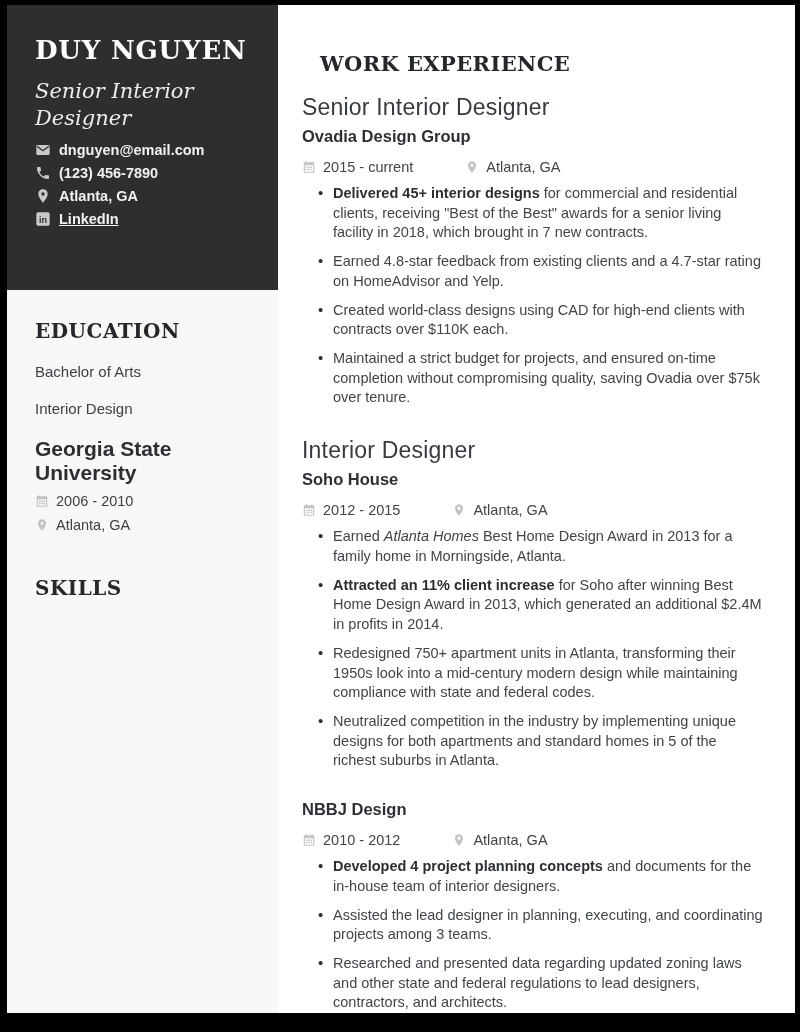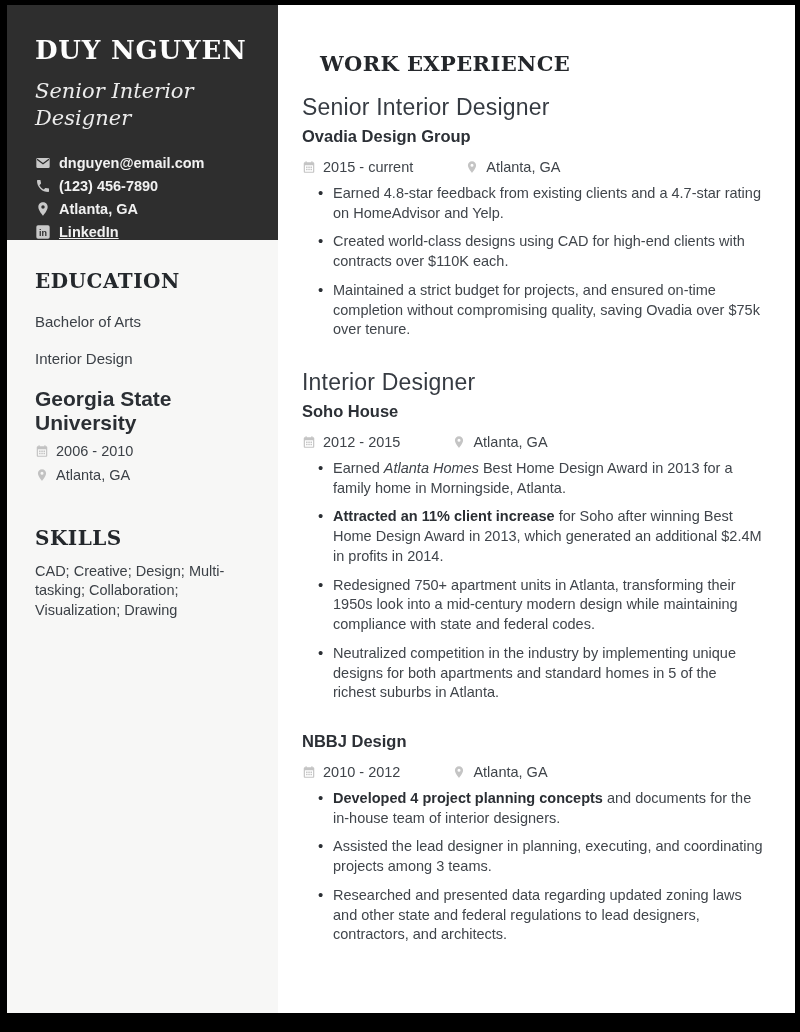--- a/index.html
+++ b/index.html
@@ -7,32 +7,32 @@
     width:800px;height:1032px;background:#000;position:relative;
     font-family:"Liberation Sans",sans-serif;-webkit-font-smoothing:antialiased;
   }
   .page{
     position:absolute;left:7px;top:5px;right:5px;bottom:19px;
     background:#fff;display:flex;overflow:hidden;
   }
   
   .sidebar{flex:0 0 271px;width:271px;background:#f7f7f6;display:flex;flex-direction:column;}
   .side-header{
-    background:#2e2e2e;height:235px;box-sizing:border-box;
+    background:#2e2e2e;height:285px;box-sizing:border-box;
     padding:30px 24px 0 28px;color:#fff;
   }
   .name{
     font-family:"DejaVu Serif","Liberation Serif",serif;
     font-size:26px;font-weight:700;letter-spacing:.8px;margin:0;color:#fdfdfd;
   }
   .side-title{
     font-family:"DejaVu Serif","Liberation Serif",serif;font-style:italic;
     font-size:21px;color:#ececec;margin-top:13px;line-height:1.28;max-width:175px;
   }
-  .contact{margin-top:23px;}
+  .contact{margin-top:10px;}
   .c-row{display:flex;align-items:center;margin-bottom:7px;font-size:14.5px;font-weight:700;color:#f1f1f1;}
   .c-row .icon{color:#c9c9c9;}
   .c-row a{color:inherit;text-decoration:underline;}
   .icon{display:inline-flex;width:16px;height:16px;margin-right:8px;flex:0 0 16px;}
   .icon svg{width:100%;height:100%;}
   .icon-sm{width:14px;height:14px;flex:0 0 14px;margin-right:7px;}
   
   .side-body{padding:29px 24px 0 28px;color:#3a3f45;}
   .sec-heading{
     font-family:"DejaVu Serif","Liberation Serif",serif;
@@ -138,21 +138,20 @@
               <svg viewBox="0 0 24 24">
                 <path fill="currentColor" fill-rule="evenodd" d="M12 2C8.13 2 5 5.13 5 9c0 5.25 7 13 7 13s7-7.75 7-13c0-3.87-3.13-7-7-7zm0 9.6a2.6 2.6 0 1 1 0-5.2 2.6 2.6 0 0 1 0 5.2z"></path>
               </svg>
             </span>
           <span>Atlanta, GA</span>
         </div>
       </section>
 
       <section class="skills-block">
         <h2 class="sec-heading">SKILLS</h2>
-        <div class="skills-text">CAD; Creative; Design; Multi-tasking; Collaboration; Visualization; Drawing</div>
       </section>
     </div>
   </aside>
 
   <main class="main">
     <h2 class="work-heading">WORK EXPERIENCE</h2>
     <div id="jobs">
         <section class="job">
           <div class="job-title">Senior Interior Designer</div>
           <div class="company">Ovadia Design Group</div>
@@ -176,20 +175,21 @@
             <span class="dl-loc">
               <span class="icon icon-sm">
                 <svg viewBox="0 0 24 24">
                   <path fill="currentColor" fill-rule="evenodd" d="M12 2C8.13 2 5 5.13 5 9c0 5.25 7 13 7 13s7-7.75 7-13c0-3.87-3.13-7-7-7zm0 9.6a2.6 2.6 0 1 1 0-5.2 2.6 2.6 0 0 1 0 5.2z"></path>
                 </svg>
               </span>
               <span>Atlanta, GA</span>
             </span>
           </div>
           <ul class="bullets">
+            <li><span class="seg-b">Delivered 45+ interior designs</span><span> for commercial and residential clients, receiving "Best of the Best" awards for a senior living facility in 2018, which brought in 7 new contracts.</span></li>
             <li><span>Earned 4.8-star feedback from existing clients and a 4.7-star rating on HomeAdvisor and Yelp.</span></li>
             <li><span>Created world-class designs using CAD for high-end clients with contracts over $110K each.</span></li>
             <li><span>Maintained a strict budget for projects, and ensured on-time completion without compromising quality, saving Ovadia over $75k over tenure.</span></li>
           </ul>
         </section>
         <section class="job">
           <div class="job-title">Interior Designer</div>
           <div class="company">Soho House</div>
           <div class="dl-row">
             <span class="dl-date">

